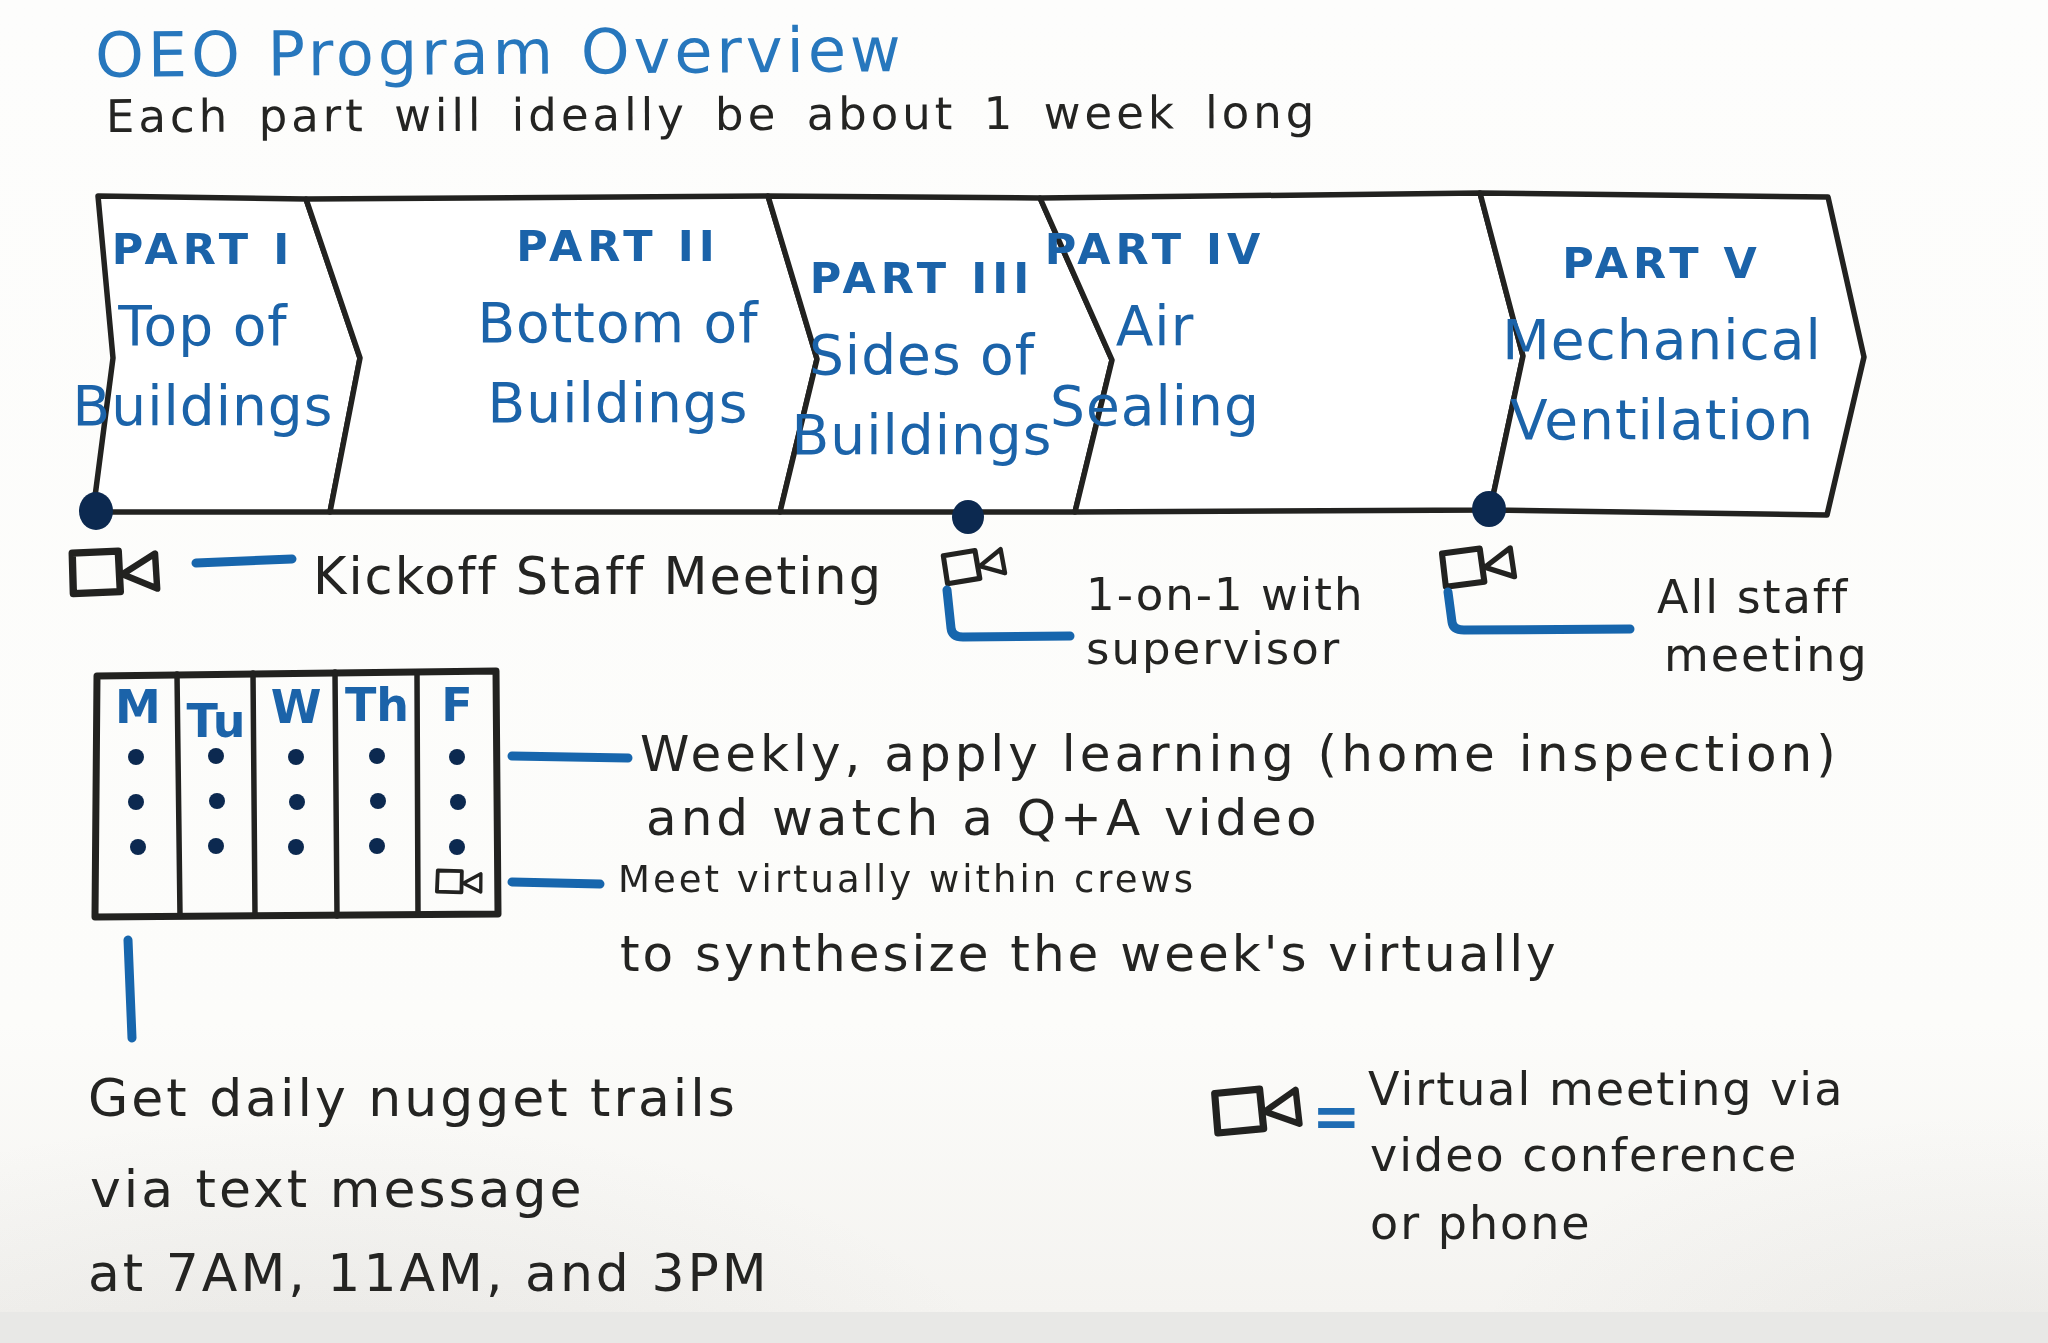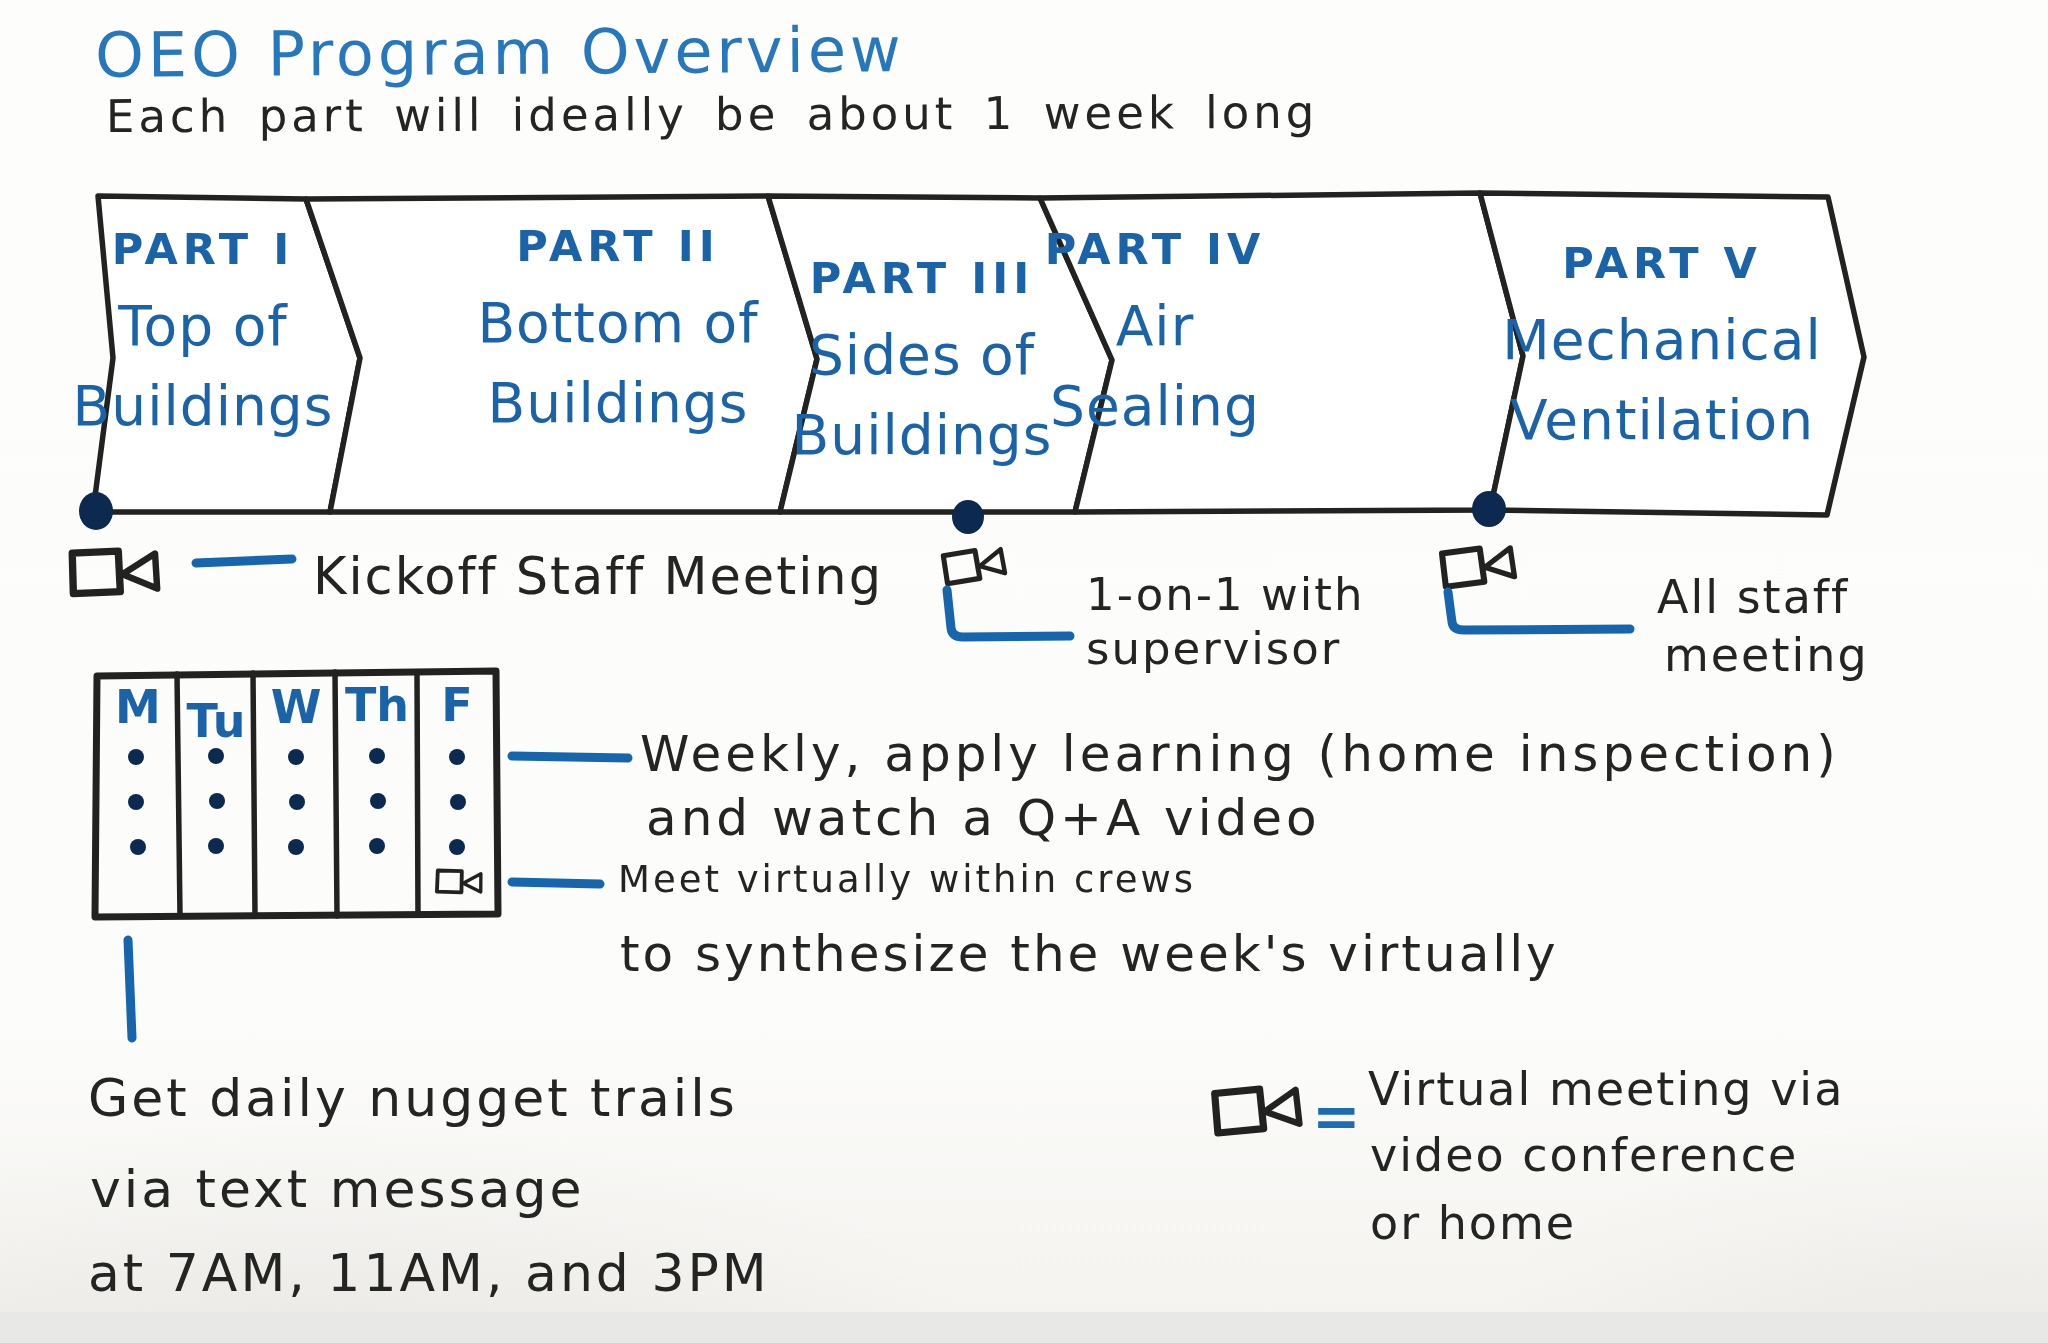--- a/index.html
+++ b/index.html
@@ -141,15 +141,15 @@
   <div class="abs note" style="left:618px;top:856px;font-size:37px;">Meet virtually within crews</div>
   <div class="abs note" style="left:620px;top:922px;font-size:50px;">to synthesize the week's virtually</div>
 
   <div class="abs note" style="left:88px;top:1065px;font-size:52px;">Get daily nugget trails</div>
   <div class="abs note" style="left:90px;top:1156px;font-size:52px;">via text message</div>
   <div class="abs note" style="left:88px;top:1240px;font-size:52px;">at 7AM, 11AM, and 3PM</div>
 
   <div class="abs eq" style="left:1312px;top:1082px;">=</div>
   <div class="abs annot" style="left:1368px;top:1062px;font-size:46px;">Virtual meeting via</div>
   <div class="abs annot" style="left:1370px;top:1128px;font-size:46px;">video conference</div>
-  <div class="abs annot" style="left:1370px;top:1196px;font-size:46px;">or home</div>
+  <div class="abs annot" style="left:1370px;top:1196px;font-size:46px;">or phone</div>
 
 </div>
 
 </body></html>

